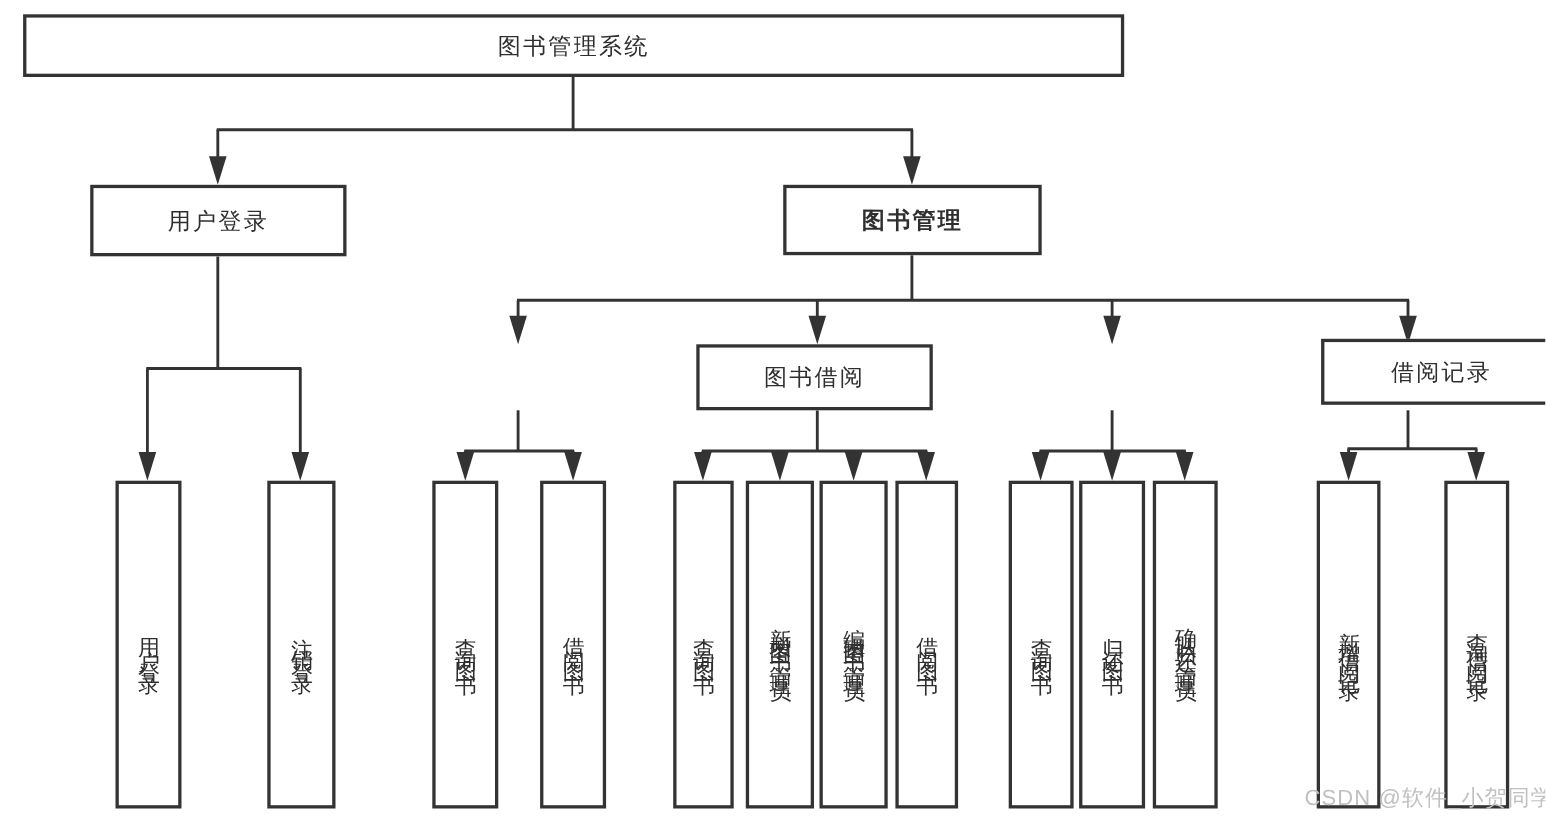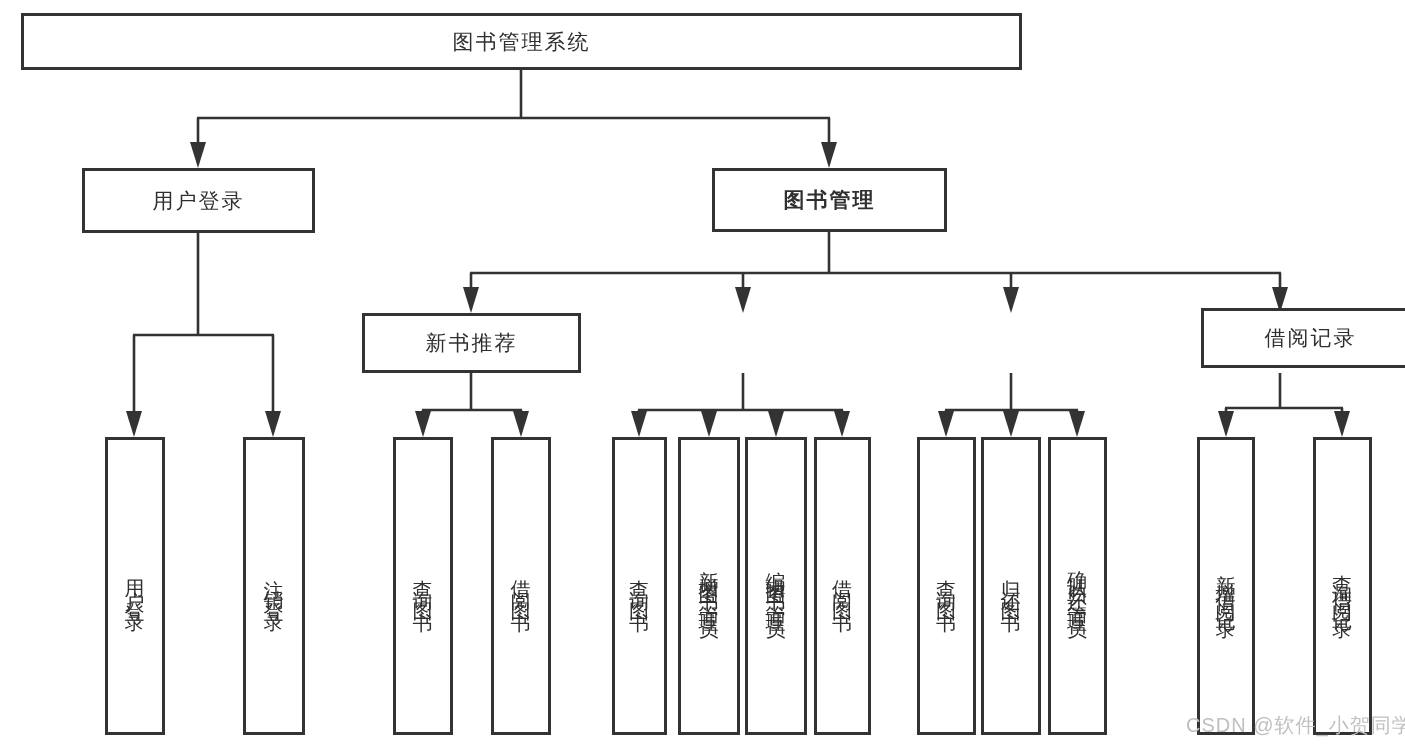--- a/index.html
+++ b/index.html
@@ -136,22 +136,22 @@
     <span>图书管理系统</span>
   </div>
 
   <div class="node" style="left:82px;top:168px;width:233px;height:65px;">
     <span>用户登录</span>
   </div>
   <div class="node" style="left:712px;top:168px;width:235px;height:64px;font-weight:bold;">
     <span>图书管理</span>
   </div>
 
-  <div class="node" style="left:362px;top:313px;width:219px;height:60px;">
-    <span>新书推荐</span>
+  <div class="node" style="left:633px;top:313px;width:215px;height:60px;">
+    <span>图书借阅</span>
   </div>
   <div class="node" style="left:1171px;top:308px;width:219px;height:60px;margin-left:30px;">
     <span>借阅记录</span>
   </div>
 
   <div class="vnode" style="left:105px;top:437px;width:60px;height:298px;">
     <span class="vtxt">用户登录</span>
   </div>
   <div class="vnode" style="left:243px;top:437px;width:62px;height:298px;">
     <span class="vtxt">注销登录</span>

